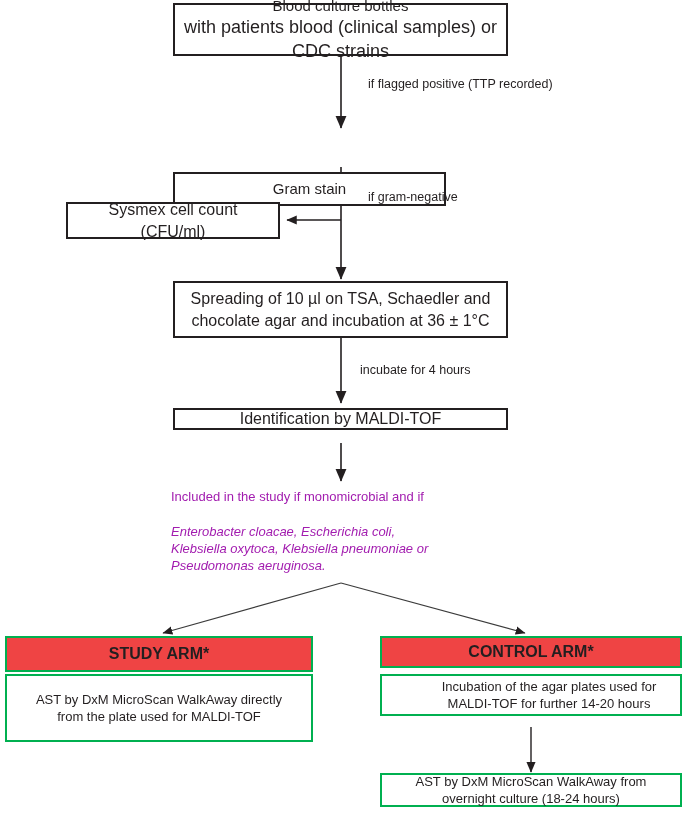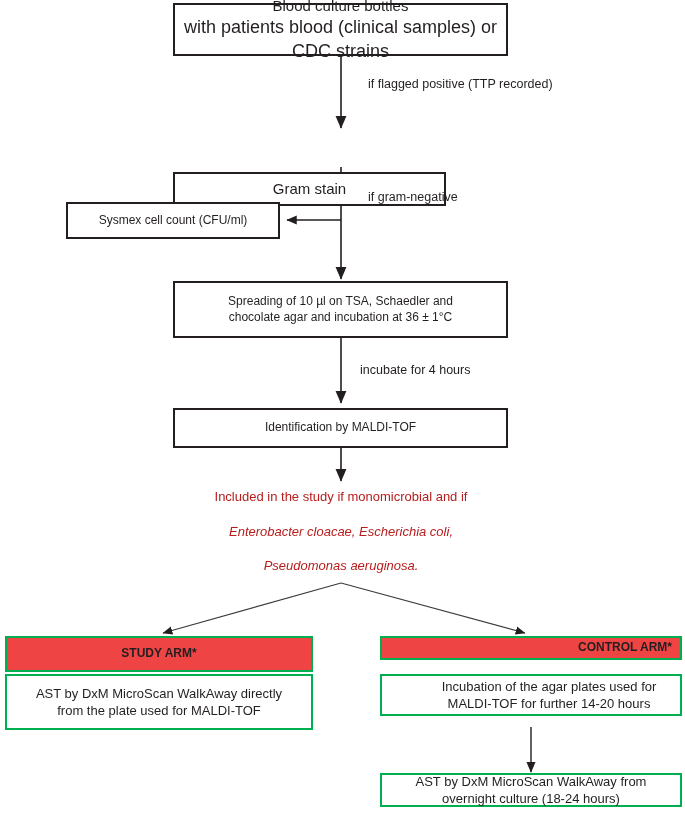--- a/index.html
+++ b/index.html
@@ -36,37 +36,36 @@
   .node-green-filled {
     border: 2px solid #00b050;
     background: #ef4444;
   }
   .node .label {
     display: block;
     line-height: 1.32;
     padding: 0 8px;
   }
   .t15 { font-size: 15px; }
-  .t14 { font-size: 12px; }
+  .t14 { font-size: 16px; }
   .t13 { font-size: 13px; }
   .bold { font-weight: bold; }
   .sub { font-size: 18px; }
   .edge-label {
     position: absolute;
     font-size: 12.5px;
     white-space: nowrap;
     color: #231f20;
     margin-left: 16px;
   }
   .free-text {
     position: absolute;
-    text-align: center;
     font-size: 13px;
     line-height: 1.33;
-    color: #b91c1c;
+    color: #a21caf;
   }
   .free-text .sci {
     font-style: italic;
   }
   svg.connectors {
     position: absolute;
     left: 0;
     top: 0;
     width: 685px;
     height: 828px;
@@ -126,44 +125,44 @@
 
   <div class="node node-black" style="left:173px; top:281px; width:335px; height:57px;">
     <span class="label t14">
       <span>Spreading of 10 µl on TSA, Schaedler and</span><br>
       <span>chocolate agar and incubation at 36 ± 1°C</span>
     </span>
   </div>
 
   <div class="edge-label" style="left:344px; top:363px;">incubate for  4 hours</div>
 
-  <div class="node node-black" style="left:173px; top:408px; width:335px; height:40px;">
+  <div class="node node-black" style="left:173px; top:408px; width:335px; height:22px;">
     <span class="label t14">Identification by MALDI-TOF</span>
   </div>
 
   <div class="free-text" style="left:171px; top:488px; width:340px;">
     <span>Included in the study if monomicrobial  and if</span><br>
     <br>
     <span class="sci">Enterobacter cloacae, Escherichia coli,</span><br>
-    <br>
+    <span class="sci">Klebsiella oxytoca, Klebsiella pneumoniae or</span><br>
     <span class="sci">Pseudomonas aeruginosa.</span>
   </div>
 
   <div class="node node-green-filled" style="left:5px; top:636px; width:308px; height:36px;">
     <span class="label t14 bold">STUDY ARM*</span>
   </div>
 
-  <div class="node node-green" style="left:5px; top:674px; width:308px; height:56px;">
+  <div class="node node-green" style="left:5px; top:674px; width:308px; height:68px;">
     <span class="label t13">
       <span>AST by DxM MicroScan WalkAway directly</span><br>
       <span>from the plate used for MALDI-TOF</span>
     </span>
   </div>
 
-  <div class="node node-green-filled" style="left:380px; top:636px; width:302px; height:24px;justify-content:flex-end;">
+  <div class="node node-green-filled" style="left:380px; top:636px; width:302px; height:32px;">
     <span class="label t14 bold">CONTROL ARM*</span>
   </div>
 
   <div class="node node-green" style="left:380px; top:674px; width:302px; height:42px;padding-left:36px;">
     <span class="label t13">
       <span>Incubation of the agar plates used for</span><br>
       <span>MALDI-TOF for further 14-20 hours</span>
     </span>
   </div>
 

